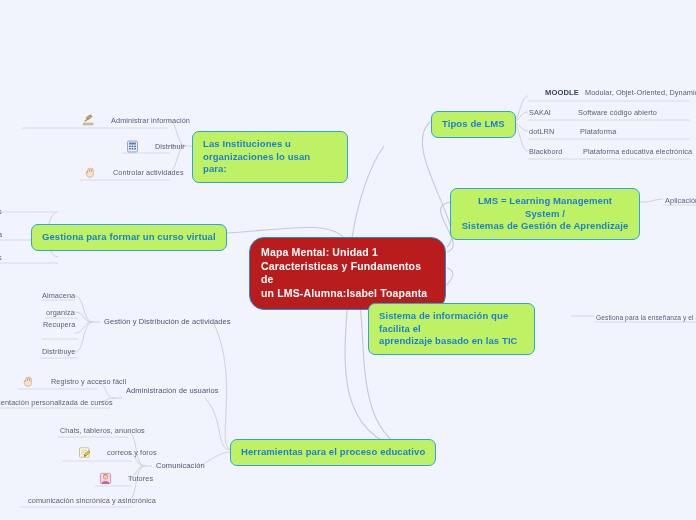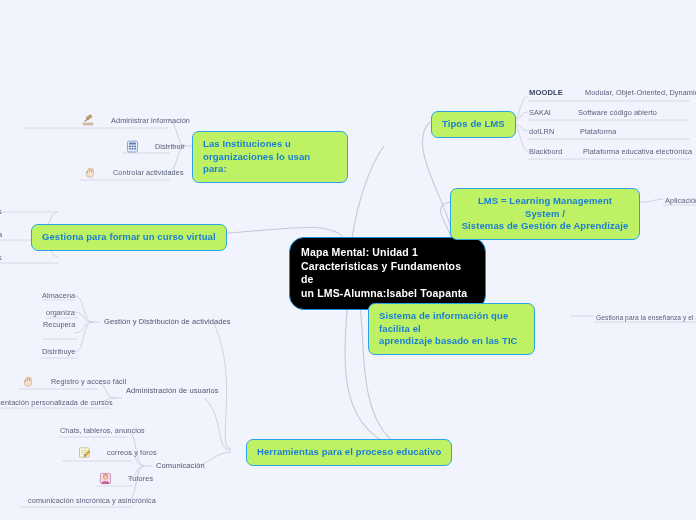--- a/index.html
+++ b/index.html
@@ -26,30 +26,29 @@
     width: 696px;
     height: 520px;
     pointer-events: none;
   }
   .node {
     position: absolute;
     box-sizing: border-box;
   }
   
   .root-node {
-    background: #000000;
+    background: #b91c1c;
     border: 1px solid #1b8fd0;
     border-radius: 15px;
     color: #ffffff;
     font-weight: bold;
     font-size: 10.5px;
     line-height: 13.5px;
     padding: 8px 10px 9px 11px;
     letter-spacing: 0.15px;
-    margin-left: 40px;
   }
   
   .branch-node {
     background: #bef264;
     border: 1.6px solid #2aa3e8;
     border-radius: 7px;
     color: #1a7fd4;
     font-weight: bold;
     font-size: 9.5px;
     line-height: 12.5px;
@@ -66,20 +65,21 @@
     font-size: 7.3px;
     color: #59607a;
     letter-spacing: 0.1px;
     white-space: nowrap;
     line-height: 10px;
   }
   .leaf.bold {
     font-weight: bold;
     color: #3b4260;
     font-size: 7.6px;
+    margin-left: 16px;
   }
   .leaf.mid {
     font-size: 7.5px;
     color: #4f5570;
   }
   .leaf-with-icon {
     position: absolute;
     display: flex;
     align-items: center;
     gap: 16px;
@@ -265,21 +265,21 @@
     <span class="lbl">Controlar actividades</span>
   </div>
 
   <div class="node branch-node" style="left:31px; top:224px;">
     <span>Gestiona para formar un curso virtual</span>
   </div>
   <div class="leaf" style="left:-2px; top:207px;">s</div>
   <div class="leaf" style="left:-2px; top:230px;">a</div>
   <div class="leaf" style="left:-2px; top:253px;">s</div>
 
-  <div class="node branch-node" style="left:246px; top:439px;">
+  <div class="node branch-node" style="left:230px; top:439px;">
     <span>Herramientas para el proceso educativo</span>
   </div>
 
   <div class="leaf mid" style="left:104px; top:317px;">Gestión y  Distribución de actividades</div>
   <div class="leaf" style="left:42px; top:291px;">Almacena</div>
   <div class="leaf" style="left:46px; top:308px;">organiza</div>
   <div class="leaf" style="left:43px; top:320px;">Recupera</div>
   <div class="leaf" style="left:42px; top:347px;">Distribuye</div>
 
   <div class="leaf mid" style="left:126px; top:386px;">Administración de usuarios</div>

